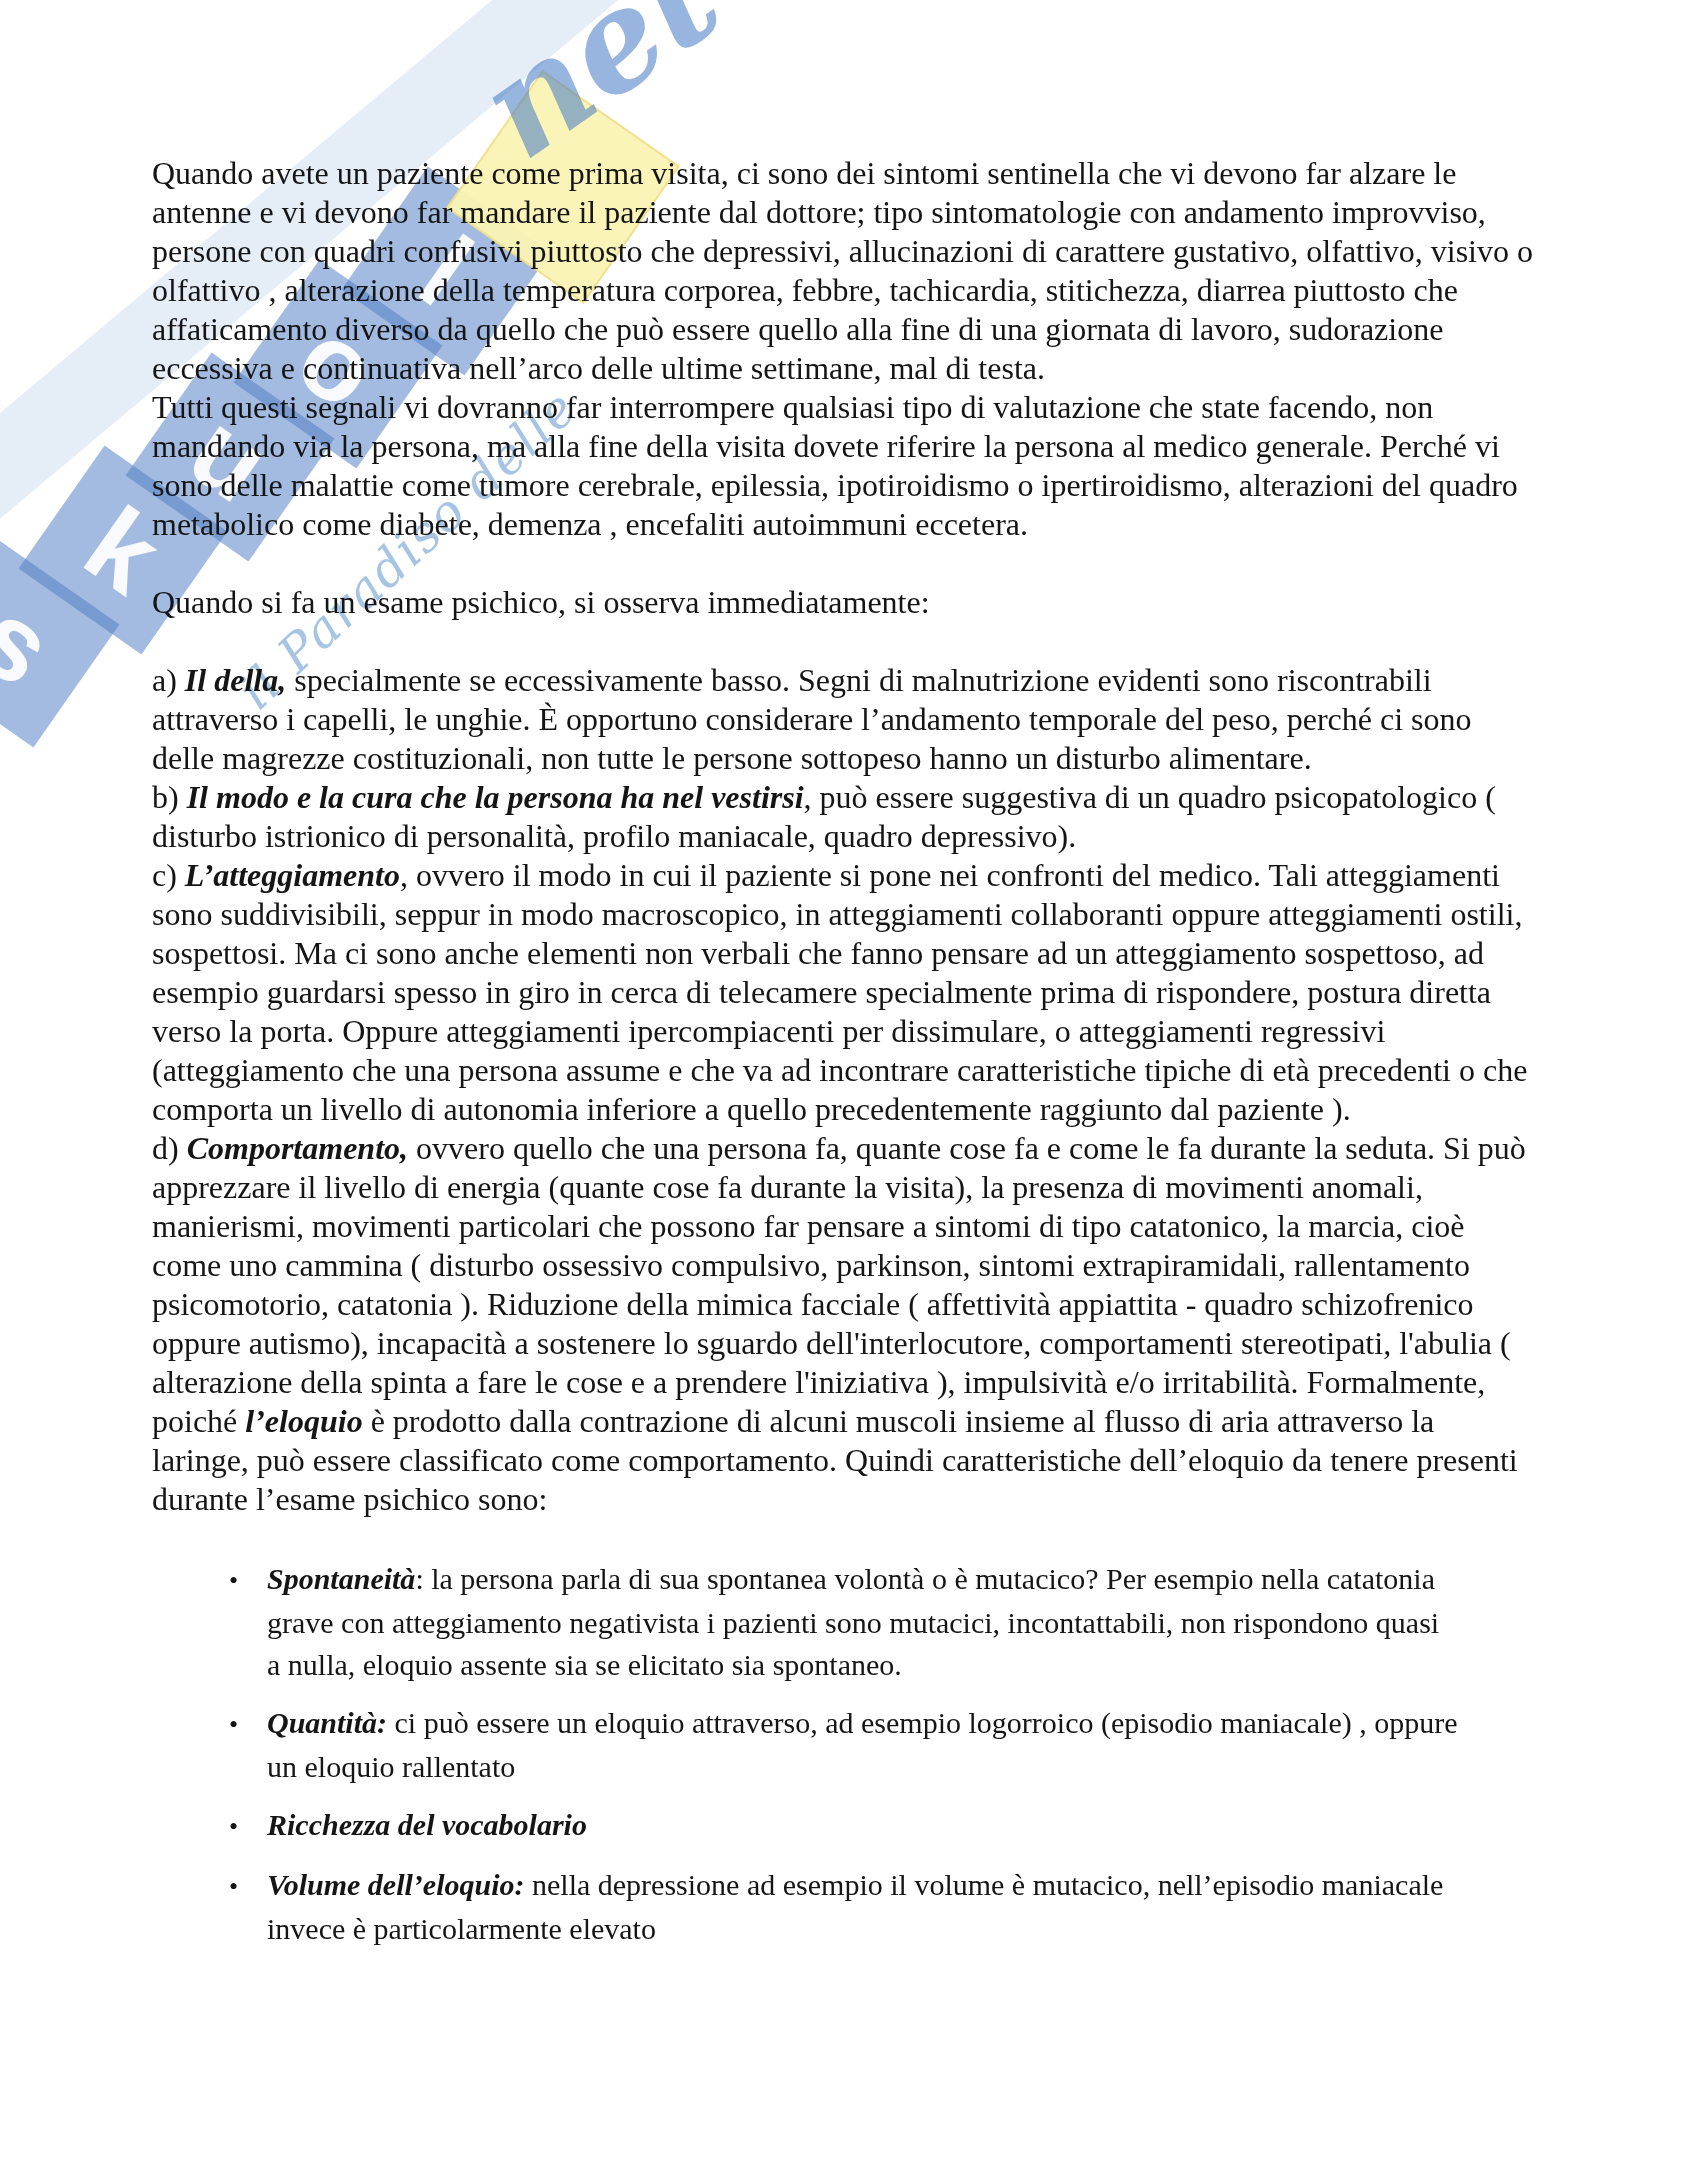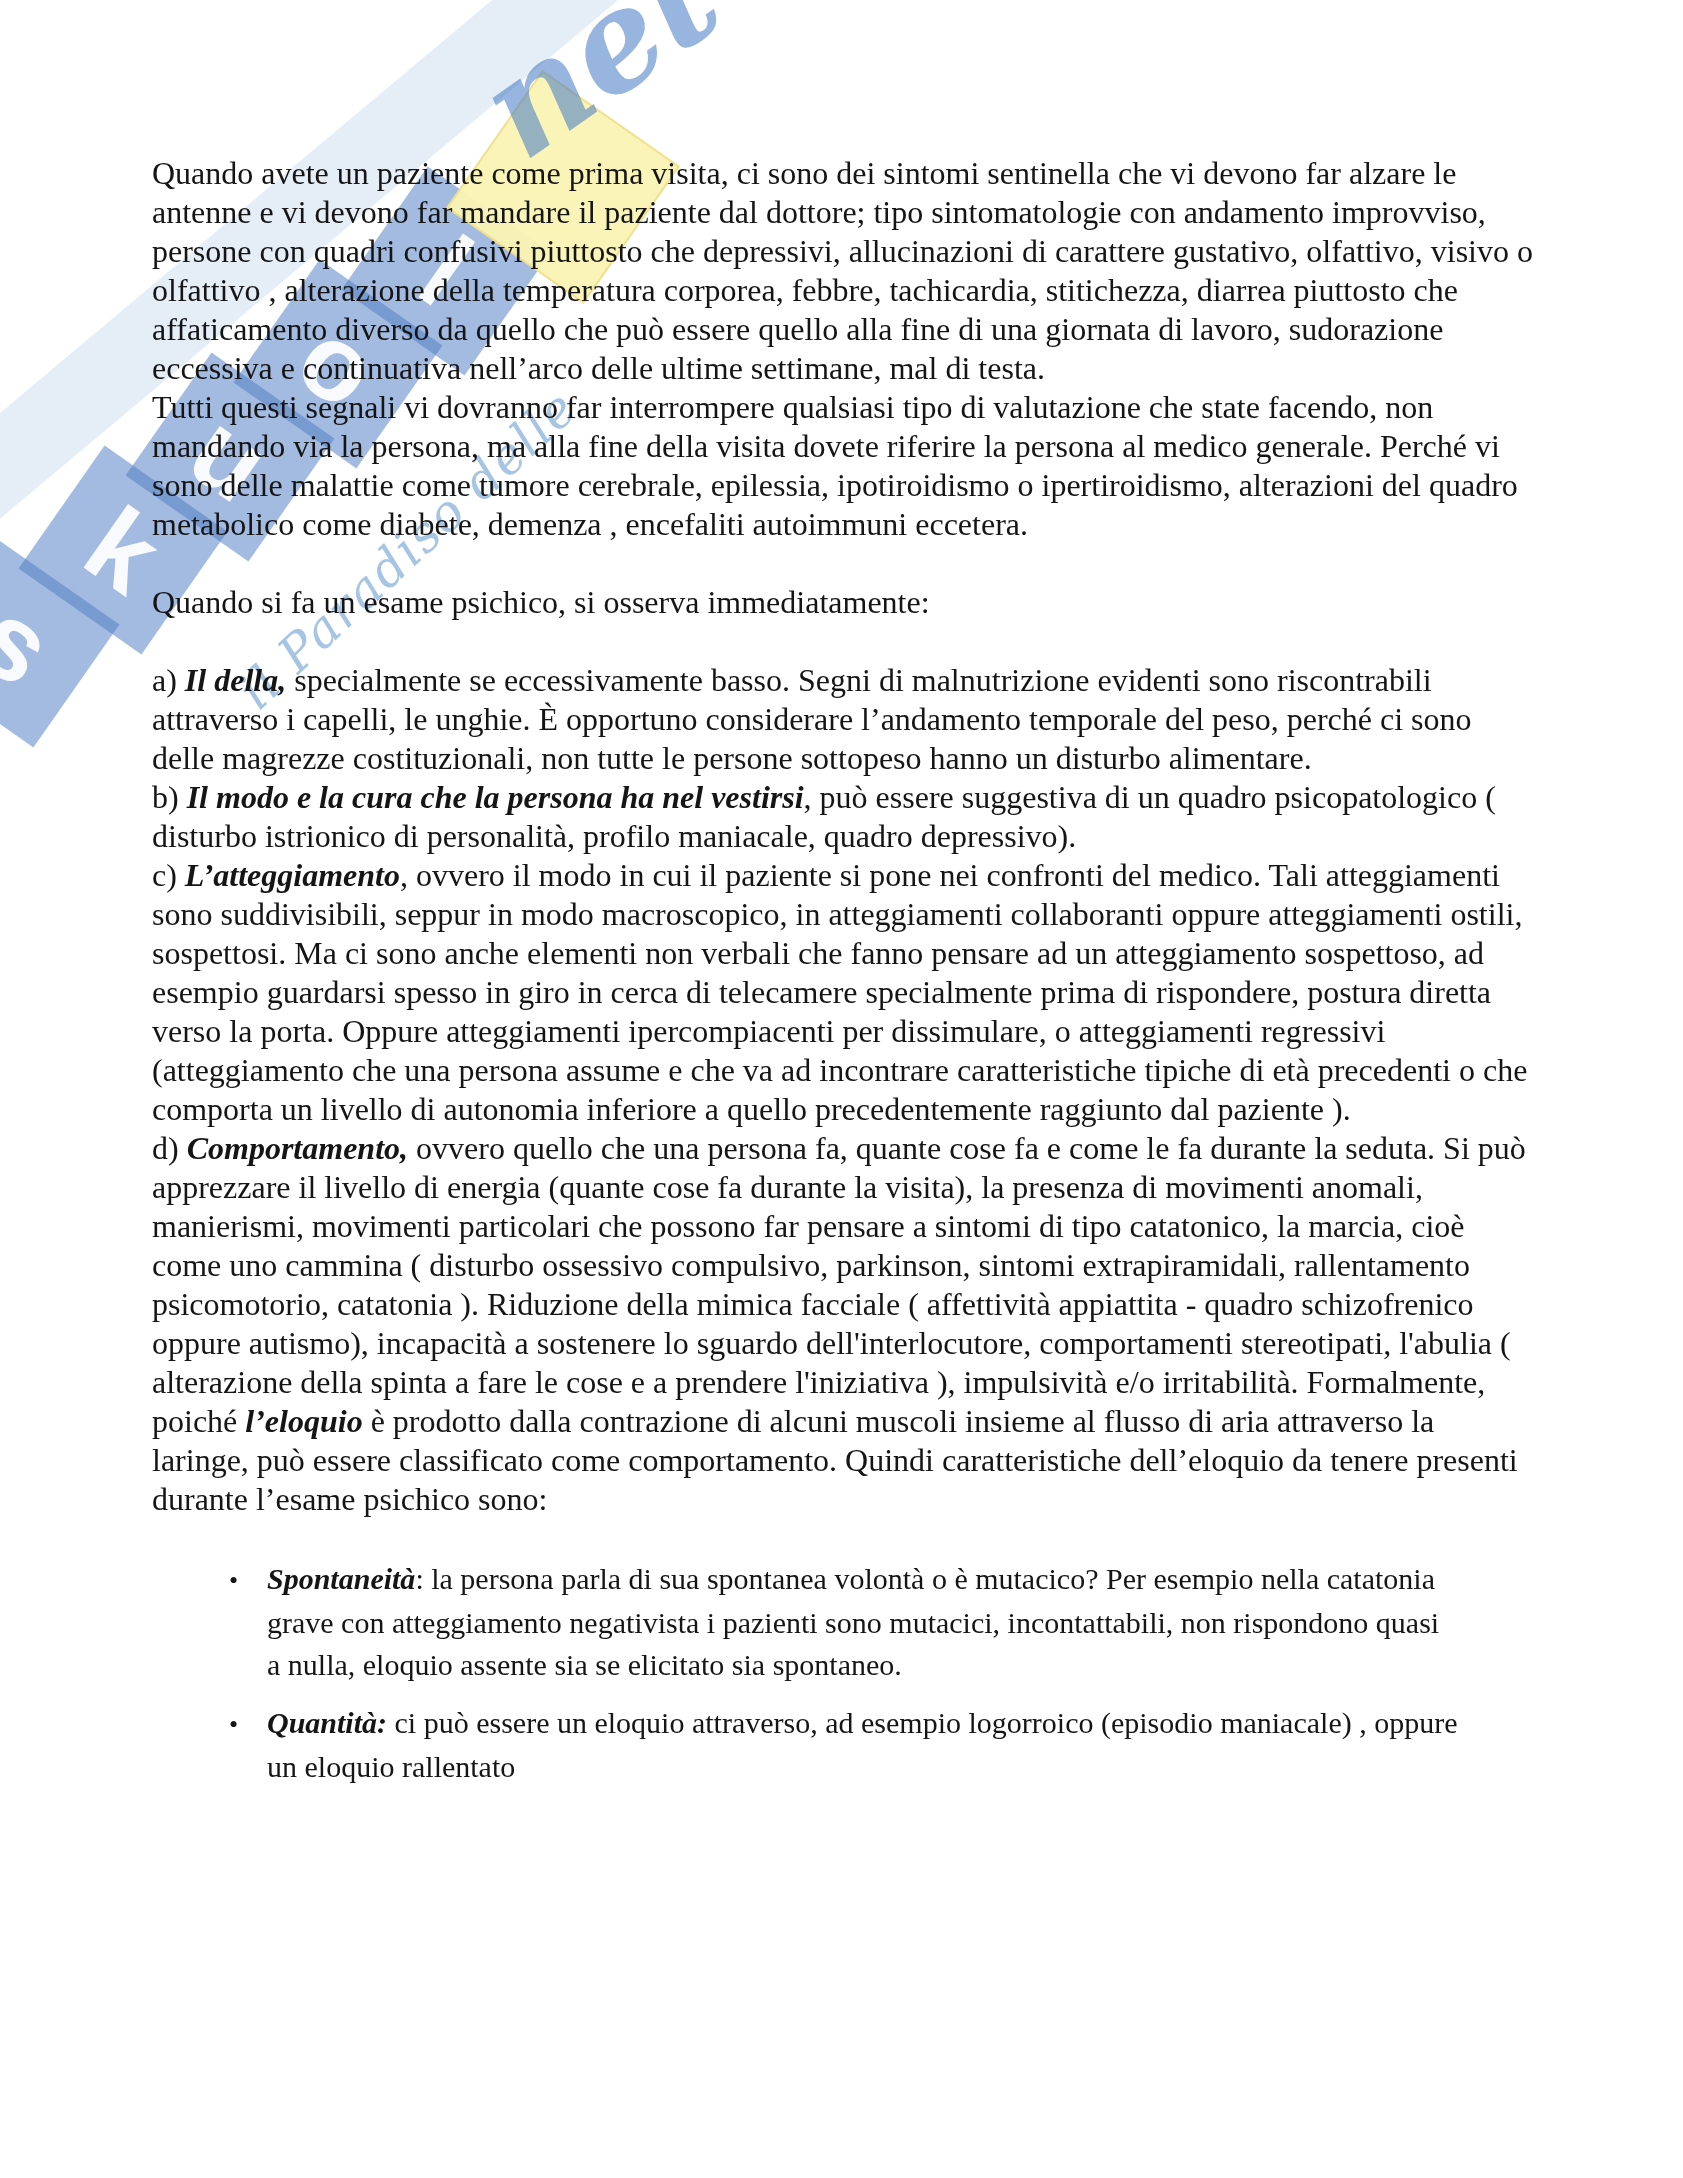--- a/index.html
+++ b/index.html
@@ -114,18 +114,20 @@
         <p class="doc-p"><span>Quando avete un paziente come prima visita, ci sono dei sintomi sentinella che vi devono far alzare le antenne e vi devono far mandare il paziente dal dottore; tipo sintomatologie con andamento improvviso, persone con quadri confusivi piuttosto che depressivi, allucinazioni di carattere gustativo, olfattivo, visivo o olfattivo , alterazione della temperatura corporea, febbre, tachicardia, stitichezza, diarrea piuttosto che affaticamento diverso da quello che può essere quello alla fine di una giornata di lavoro, sudorazione eccessiva e continuativa nell’arco delle ultime settimane, mal di testa.</span></p>
         <p class="doc-p"><span>Tutti questi segnali vi dovranno far interrompere qualsiasi tipo di valutazione che state facendo, non mandando via la persona, ma alla fine della visita dovete riferire la persona al medico generale. Perché vi sono delle malattie come tumore cerebrale, epilessia, ipotiroidismo o ipertiroidismo, alterazioni del quadro metabolico come diabete, demenza , encefaliti autoimmuni eccetera.</span></p>
         <p class="doc-p gap"><span>Quando si fa un esame psichico, si osserva immediatamente:</span></p>
         <p class="doc-p gap"><span>a) </span><span class="bi">Il della,</span><span> specialmente se eccessivamente basso. Segni di malnutrizione evidenti sono riscontrabili attraverso i capelli, le unghie. È opportuno considerare l’andamento temporale del peso, perché ci sono delle magrezze costituzionali, non tutte le persone sottopeso hanno un disturbo alimentare.</span></p>
         <p class="doc-p"><span>b) </span><span class="bi">Il modo e la cura che la persona ha nel vestirsi</span><span>, può essere suggestiva di un quadro psicopatologico ( disturbo istrionico di personalità, profilo maniacale, quadro depressivo).</span></p>
         <p class="doc-p"><span>c) </span><span class="bi">L’atteggiamento</span><span>, ovvero il modo in cui il paziente si pone nei confronti del medico. Tali atteggiamenti sono suddivisibili, seppur in modo macroscopico, in atteggiamenti collaboranti oppure atteggiamenti ostili, sospettosi. Ma ci sono anche elementi non verbali che fanno pensare ad un atteggiamento sospettoso, ad esempio guardarsi spesso in giro in cerca di telecamere specialmente prima di rispondere, postura diretta verso la porta. Oppure atteggiamenti ipercompiacenti per dissimulare, o atteggiamenti regressivi (atteggiamento che una persona assume e che va ad incontrare caratteristiche tipiche di età precedenti o che comporta un livello di autonomia inferiore a quello precedentemente raggiunto dal paziente ).</span></p>
         <p class="doc-p"><span>d) </span><span class="bi">Comportamento,</span><span> ovvero quello che una persona fa, quante cose fa e come le fa durante la seduta. Si può apprezzare il livello di energia (quante cose fa durante la visita), la presenza di movimenti anomali, manierismi, movimenti particolari che possono far pensare a sintomi di tipo catatonico, la marcia, cioè come uno cammina ( disturbo ossessivo compulsivo, parkinson, sintomi extrapiramidali, rallentamento psicomotorio, catatonia ). Riduzione della mimica facciale ( affettività appiattita - quadro schizofrenico oppure autismo), incapacità a sostenere lo sguardo dell'interlocutore, comportamenti stereotipati, l'abulia ( alterazione della spinta a fare le cose e a prendere l'iniziativa ), impulsività e/o irritabilità. Formalmente, poiché </span><span class="bi">l’eloquio</span><span> è prodotto dalla contrazione di alcuni muscoli insieme al flusso di aria attraverso la laringe, può essere classificato come comportamento. Quindi caratteristiche dell’eloquio da tenere presenti durante l’esame psichico sono:</span></p>
         <ul class="doc-list gap">
           <li><span class="bi">Spontaneità</span><span>: la persona parla di sua spontanea volontà o è mutacico? Per esempio nella catatonia grave con atteggiamento negativista i pazienti sono mutacici, incontattabili, non rispondono quasi a nulla, eloquio assente sia se elicitato sia spontaneo.</span></li>
           <li><span class="bi">Quantità:</span><span> ci può essere un eloquio attraverso, ad esempio logorroico (episodio maniacale) , oppure un eloquio rallentato</span></li>
+          <li><span class="bi">Ricchezza del vocabolario</span></li>
+          <li><span class="bi">Volume dell’eloquio:</span><span> nella depressione ad esempio il volume è mutacico, nell’episodio maniacale invece è particolarmente elevato</span></li>
         </ul>
       </div>
   </div>
 
 </div>
 
 
 </body></html>

